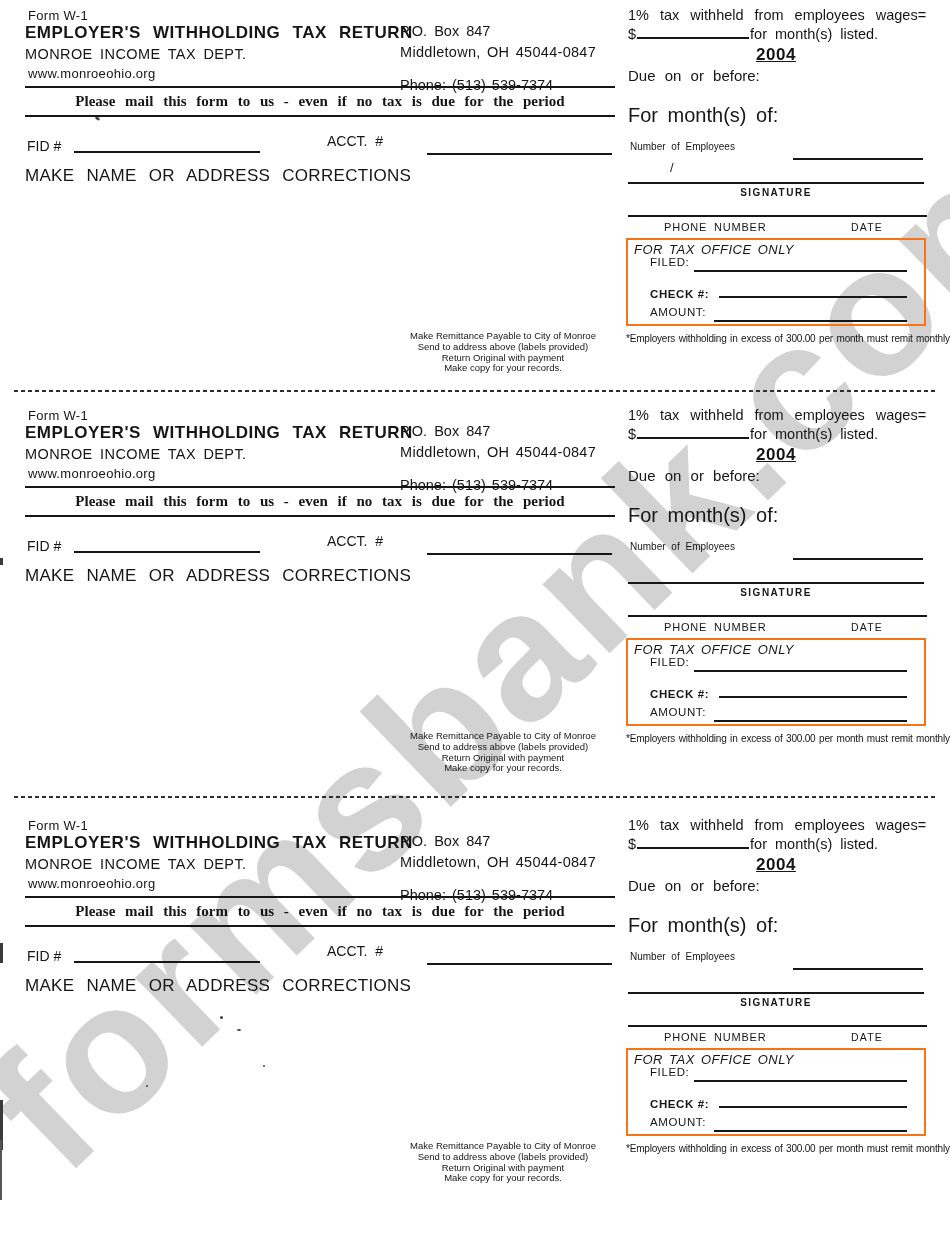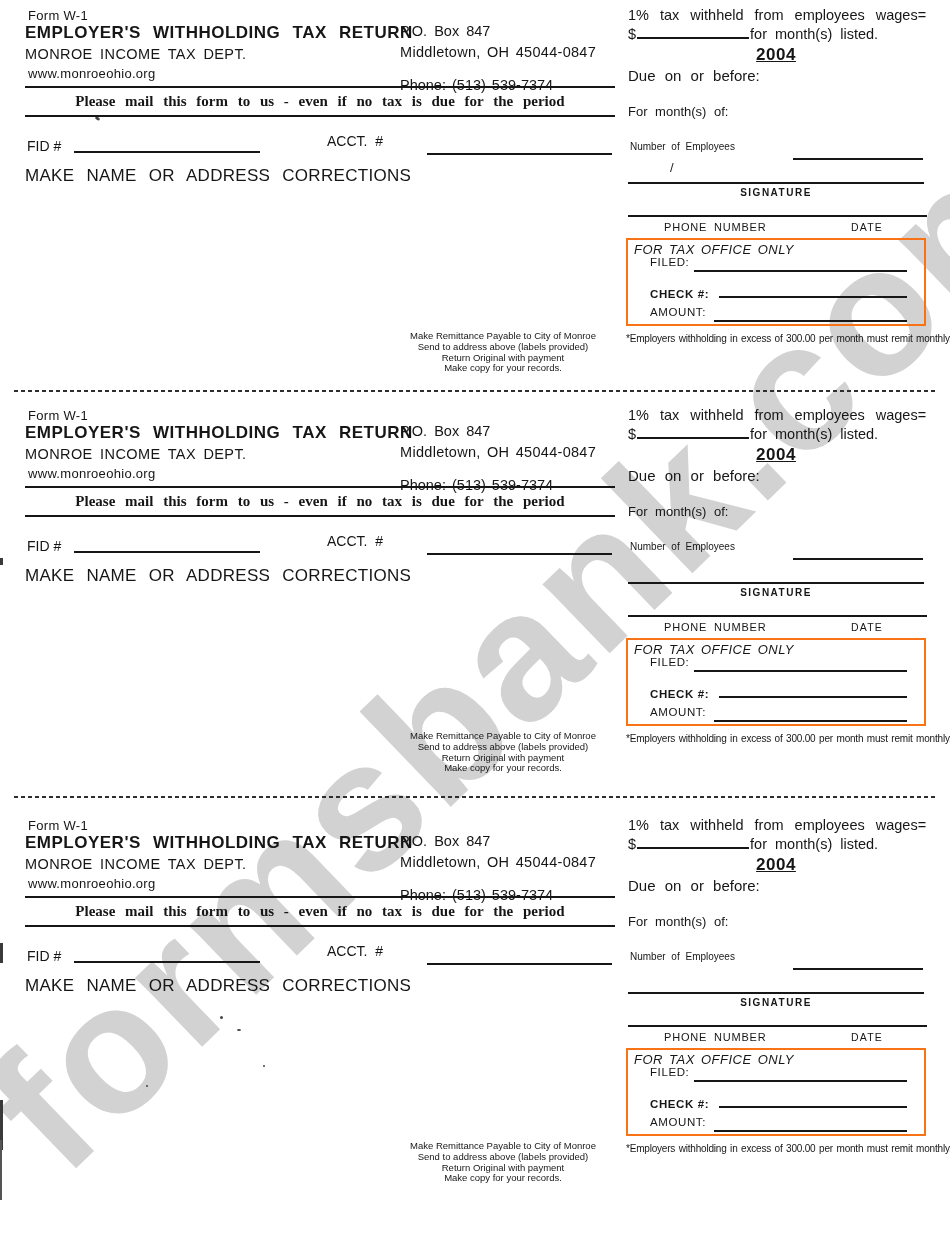--- a/index.html
+++ b/index.html
@@ -52,21 +52,21 @@
   .acct-line{left:427px; top:134px; width:185px; height:17px;}
   .corrections{left:25px; top:164px; width:590px; font-size:17px; letter-spacing:0.3px; word-spacing:7px;}
   .remit{left:391px; top:329px; width:224px; text-align:center; font-size:9.5px; line-height:10.8px;}
   .remit span{display:block; white-space:nowrap;}
   
   .tax1{left:628px; top:5px; font-size:14.5px; word-spacing:7px;}
   .tax2{left:628px; top:23px; font-size:14.5px; word-spacing:4px;}
   .tax2 .fill{display:inline-block; width:112px; height:12px; border-bottom:2px solid #161616; margin:0 1px;}
   .year{left:628px; top:43px; width:296px; text-align:center; font-size:17px; font-weight:bold; letter-spacing:0.5px;text-decoration:underline;}
   .due{left:628px; top:65px; font-size:15px; word-spacing:5px;}
-  .months{left:628px; top:102px; font-size:13px; word-spacing:4px;}
+  .months{left:628px; top:102px; font-size:20px; word-spacing:4px;}
   .emp{left:630px; top:139px; font-size:10px; word-spacing:3px;}
   .emp-line{left:793px; top:140px; width:130px; height:16px;}
   .slash{left:670px; top:158px; font-size:13px; color:#222;}
   .hrule{height:0; border-top:2px solid #161616;}
   .sig-line{left:628px; top:180px; width:296px;}
   .sig-label{left:628px; top:185px; width:296px; text-align:center; font-size:10px; letter-spacing:1.5px; word-spacing:2px;font-weight:bold;}
   .ph-rule{left:628px; top:213px; width:299px;}
   .ph-label{left:664px; top:219px; font-size:11px; letter-spacing:0.8px; word-spacing:3px;}
   .date-label{left:851px; top:219px; font-size:10.5px; letter-spacing:1.2px;}
   .office-box{left:626px; top:236px; width:296px; height:84px; border:2px solid #f97316;}

